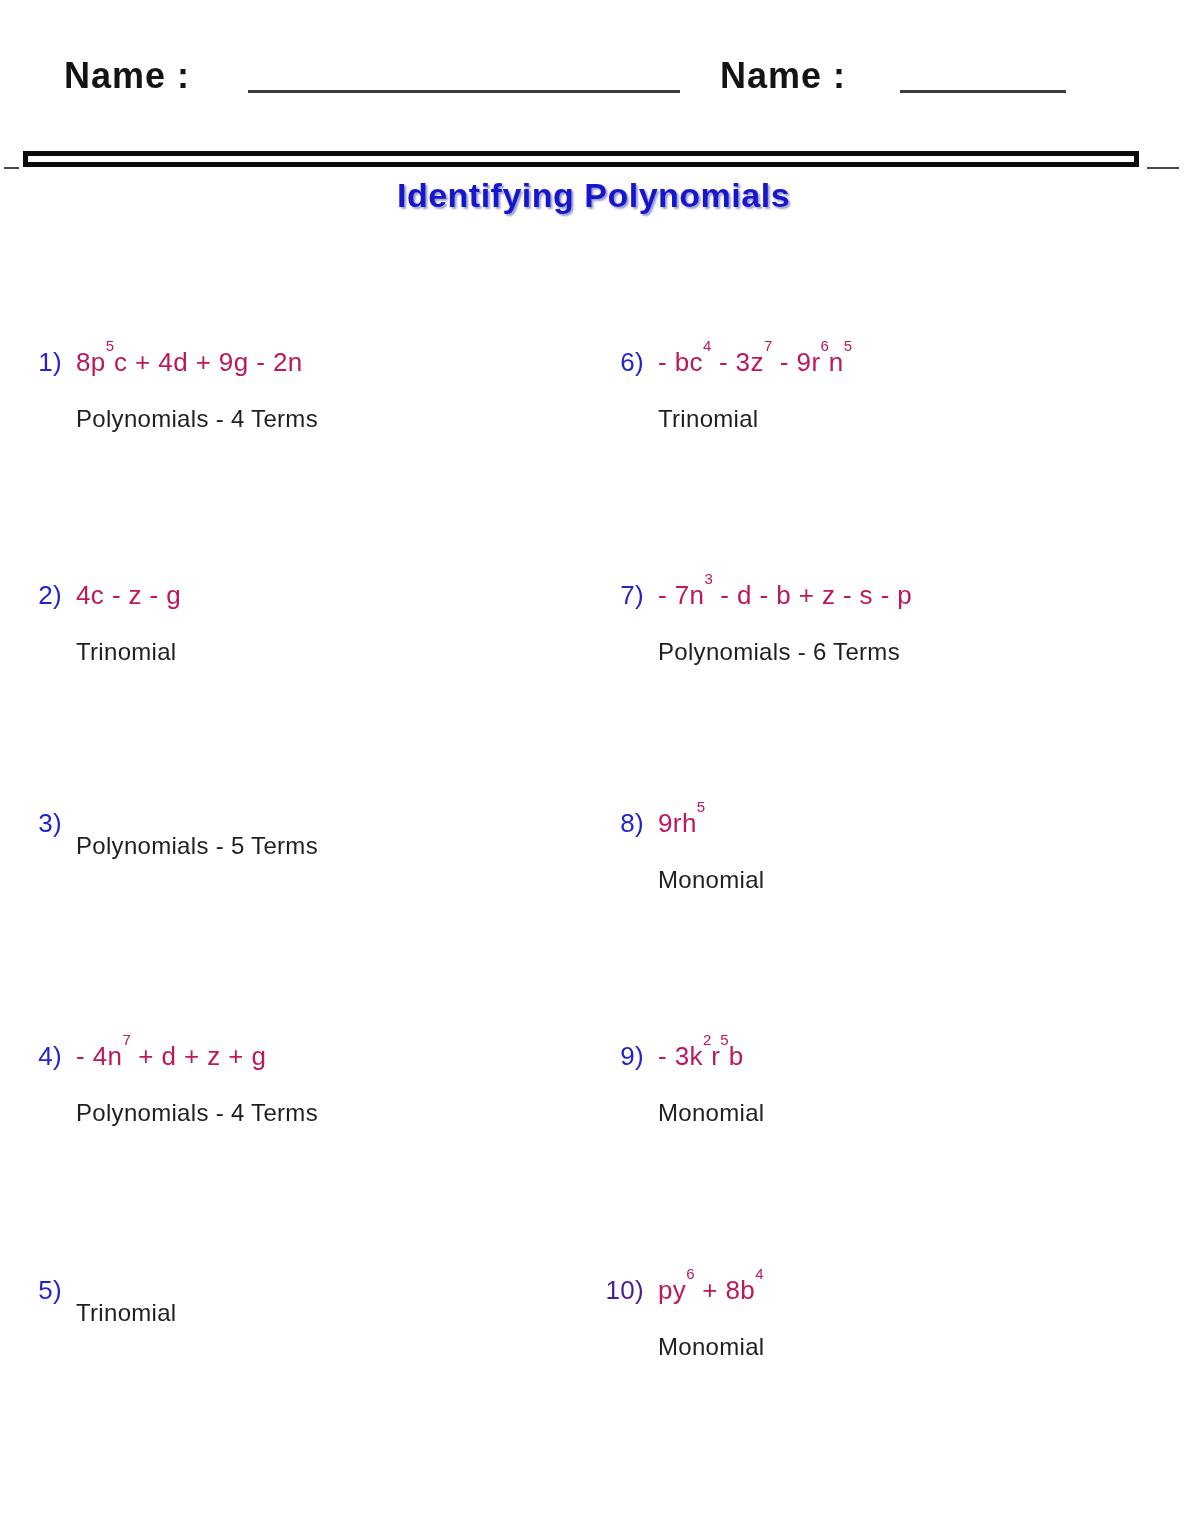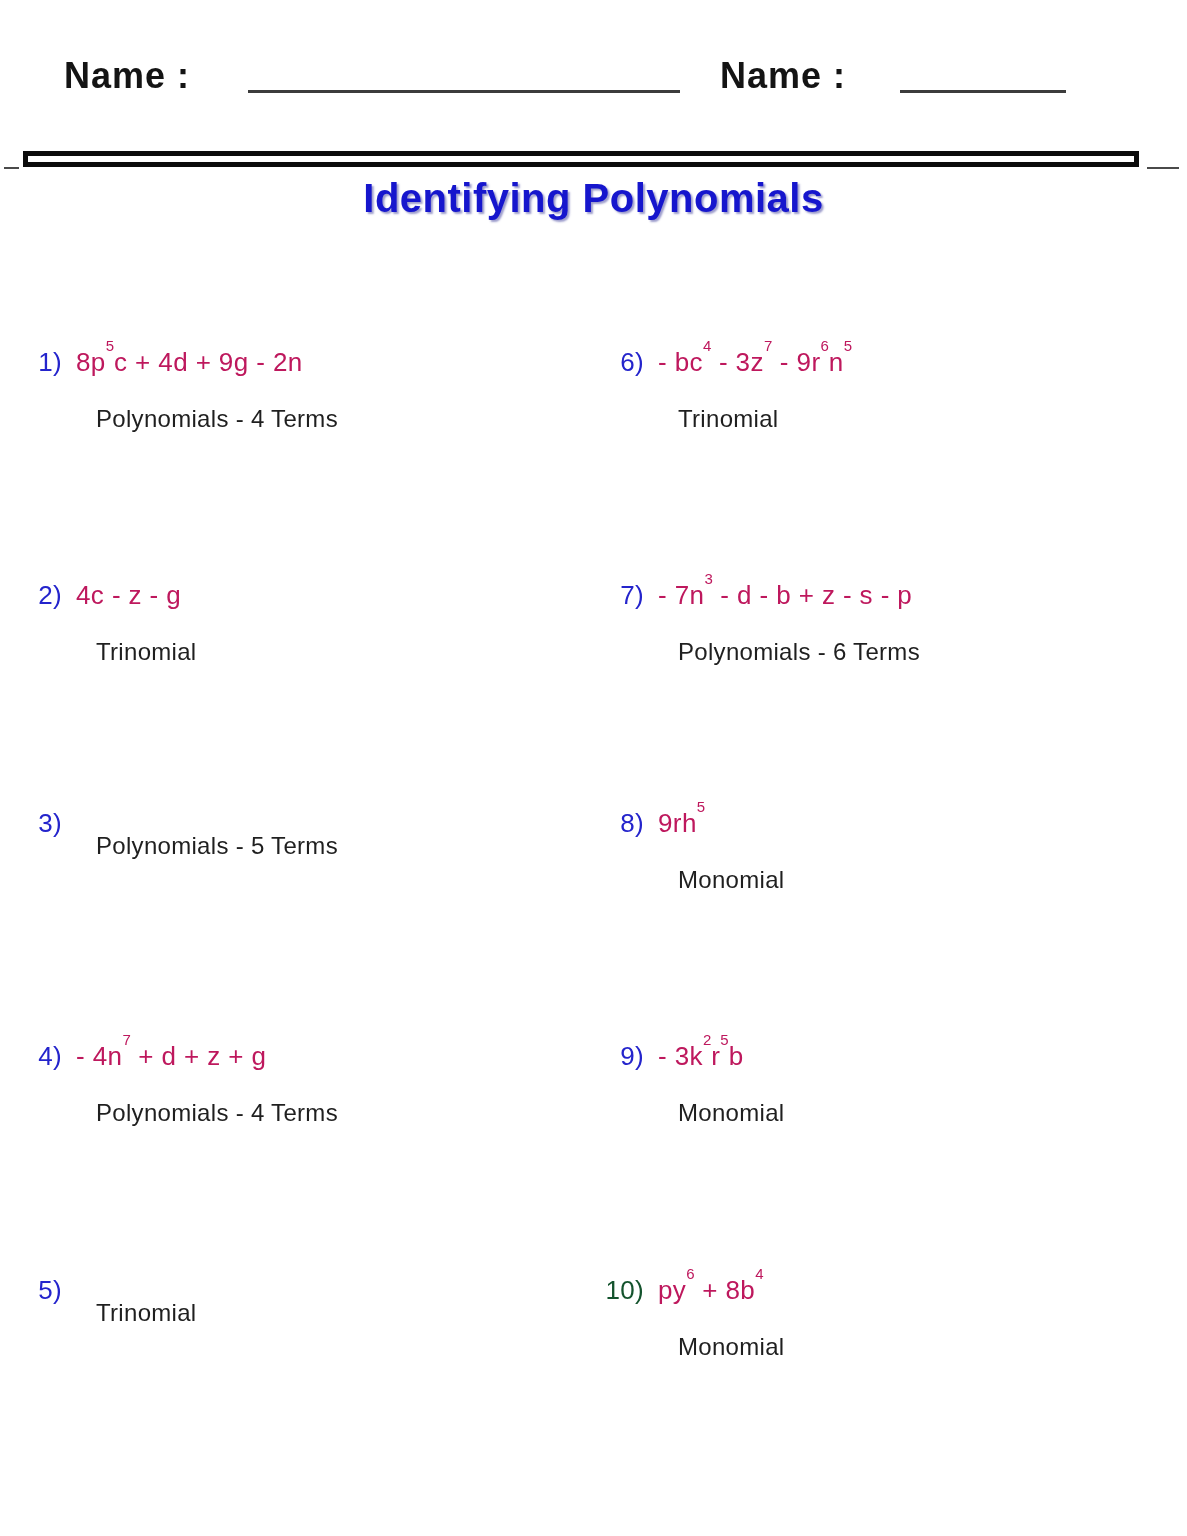--- a/index.html
+++ b/index.html
@@ -55,21 +55,21 @@
   .dash-right { left: 1147px; top: 167px; width: 32px; }
 
   
   .title {
     position: absolute;
     left: 0;
     right: 0;
     top: 176px;
     margin: 0;
     text-align: center;
-    font-size: 40px;
+    font-size: 34px;
     font-weight: bold;
     letter-spacing: 0.5px;
     text-shadow: 2px 2px 2px rgba(140, 140, 195, 0.85);
   }
 
   
   .instruction {
     position: absolute;
     left: 57px;
     top: 252px;
@@ -122,21 +122,20 @@
     position: relative;
     top: -10px;
     letter-spacing: 0;
   }
   .answer {
     margin-top: 26px;
     font-size: 24px;
     letter-spacing: 0.3px;
     color: #1f1f1f;
     white-space: nowrap;
-    margin-left: 20px;
   }
 </style>
 </head>
 <body>
 
 <div class="page">
 
   <span class="hdr-label name-label">Name :</span>
   <div class="blank-line name-line"></div>
 
@@ -208,21 +207,21 @@
         </div>
       </div>
       <div class="problem">
         <span class="num" style="color: rgb(36, 36, 204);">9)</span>
         <div class="content">
           <div class="expr">- 3k<sup>2</sup>r<sup>5</sup>b</div>
           <div class="answer">Monomial</div>
         </div>
       </div>
       <div class="problem">
-        <span class="num" style="color: #14532d;">10)</span>
+        <span class="num" style="color: #4c1d95;">10)</span>
         <div class="content">
           <div class="expr">py<sup>6</sup> + 8b<sup>4</sup></div>
           <div class="answer">Monomial</div>
         </div>
       </div>
     </div>
 
 </div>
 
 </body></html>

